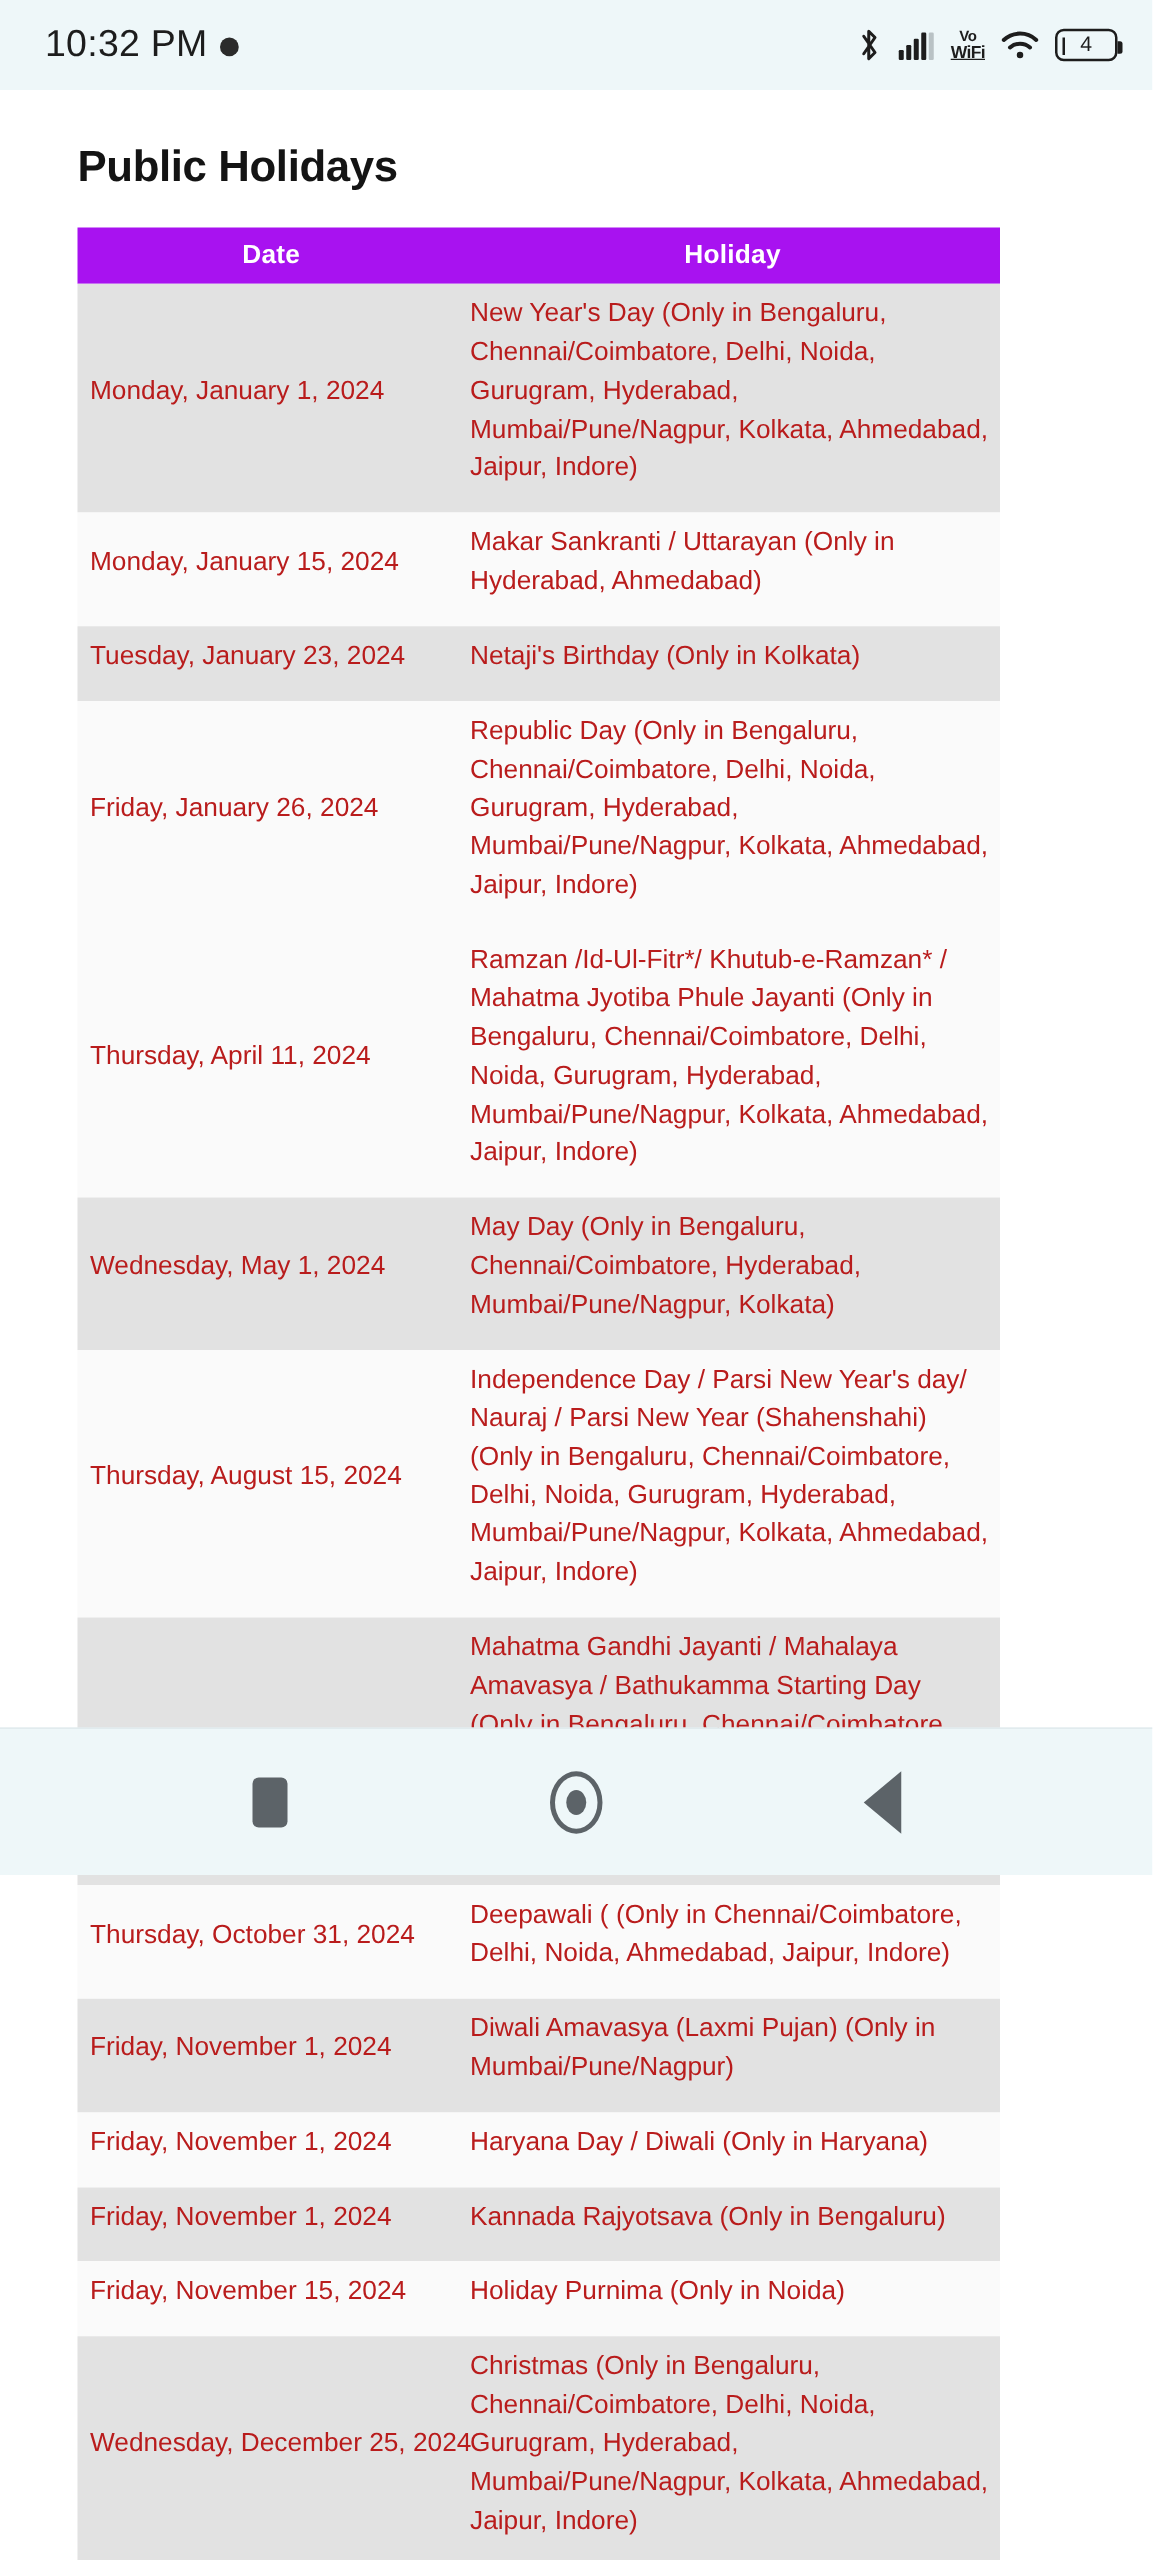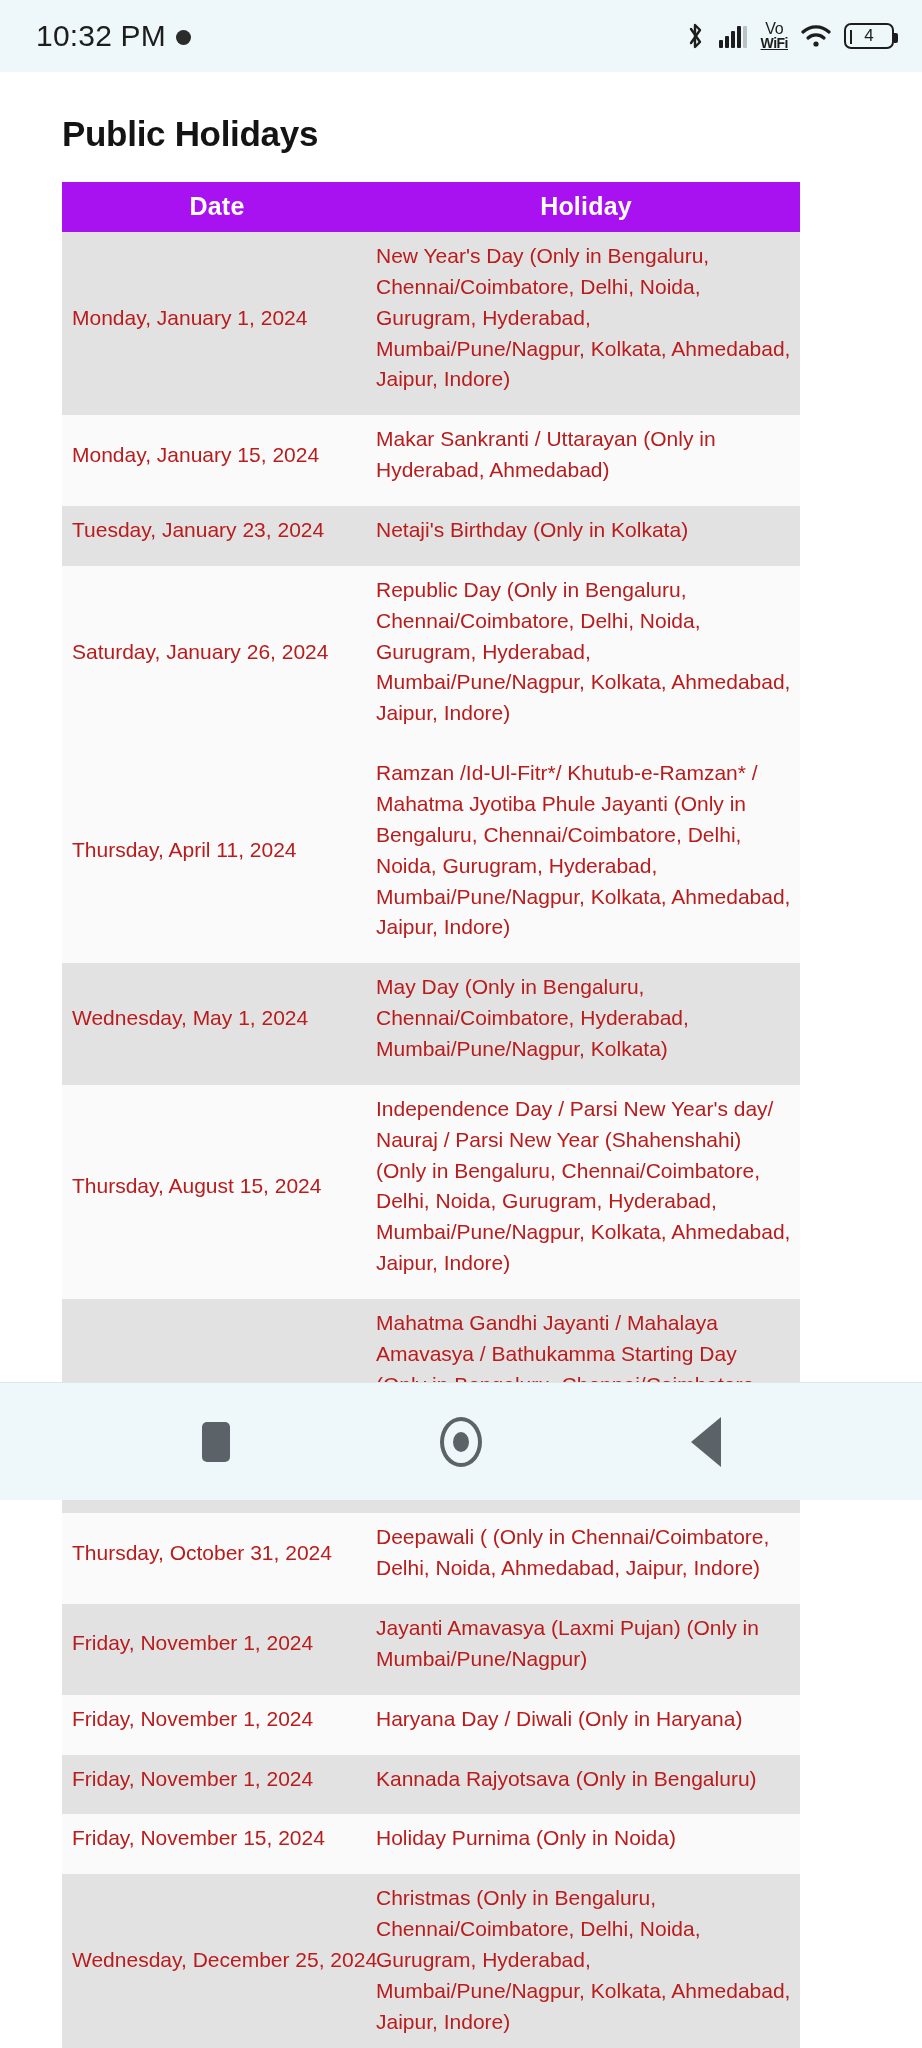--- a/index.html
+++ b/index.html
@@ -31,21 +31,21 @@
   }
   .sb-right { display: flex; align-items: center; gap: 13px; }
   .ic { display: block; }
   .bt-ic { width: 20px; height: 30px; }
   .sig-ic { width: 30px; height: 24px; }
   .vowifi {
     display: flex; flex-direction: column;
     align-items: center; justify-content: center;
     line-height: 0.92; color: #1d1d1d;
   }
-  .vowifi span:first-child { font-size: 16px; font-weight: 400; letter-spacing: -0.3px;}
+  .vowifi span:first-child { font-size: 12px; font-weight: 700; letter-spacing: -0.3px;}
   .vowifi span:last-child { font-size: 14px; font-weight: 700; letter-spacing: -0.5px; text-decoration: underline;}
   .wifi-ic { width: 30px; height: 24px; }
   .batt {
     width: 50px; height: 26px; border: 2.5px solid #1d1d1d;
     border-radius: 7px; position: relative;
     display: flex; align-items: center; justify-content: center;
   }
   .batt:after {
     content:""; position:absolute; right:-6px; top:8px;
     width:4px; height:10px; background:#1d1d1d; border-radius:0 2px 2px 0;
@@ -75,21 +75,21 @@
   }
 
   table.hol {
     width: 738px; border-collapse: collapse;
     table-layout: fixed;
     margin-top: 28px;
   }
   table.hol th {
     background: #a812f0;
     color: #ffffff;
-    font-size: 25px; font-weight: 700;
+    font-size: 21px; font-weight: 700;
     text-align: center;
     padding: 10px 0 11px 0;
     letter-spacing: 0.2px;
   }
   table.hol col.c-date { width: 310px; }
   table.hol col.c-hol  { width: 428px; }
 
   table.hol td {
     font-size: 21px; color: #b91c1c;
     line-height: 1.47;
@@ -182,21 +182,21 @@
           </tr>
           <tr class="plain">
             <td class="td-date">Monday, January 15, 2024</td>
             <td class="td-hol">Makar Sankranti / Uttarayan (Only in Hyderabad, Ahmedabad)</td>
           </tr>
           <tr class="alt">
             <td class="td-date">Tuesday, January 23, 2024</td>
             <td class="td-hol">Netaji's Birthday (Only in Kolkata)</td>
           </tr>
           <tr class="plain">
-            <td class="td-date">Saturday, January 26, 2024</td>
+            <td class="td-date">Friday, January 26, 2024</td>
             <td class="td-hol">Republic Day (Only in Bengaluru, Chennai/Coimbatore, Delhi, Noida, Gurugram, Hyderabad, Mumbai/Pune/Nagpur, Kolkata, Ahmedabad, Jaipur, Indore)</td>
           </tr>
           <tr class="plain">
             <td class="td-date">Thursday, April 11, 2024</td>
             <td class="td-hol">Ramzan  /Id-Ul-Fitr*/ Khutub-e-Ramzan* / Mahatma Jyotiba Phule Jayanti (Only in Bengaluru, Chennai/Coimbatore, Delhi, Noida, Gurugram, Hyderabad, Mumbai/Pune/Nagpur, Kolkata, Ahmedabad, Jaipur, Indore)</td>
           </tr>
           <tr class="alt">
             <td class="td-date">Wednesday, May 1, 2024</td>
             <td class="td-hol">May Day (Only in Bengaluru, Chennai/Coimbatore, Hyderabad, Mumbai/Pune/Nagpur, Kolkata)</td>
           </tr>
@@ -207,21 +207,21 @@
           <tr class="alt">
             <td class="td-date">Wednesday, September 2, 2024</td>
             <td class="td-hol">Mahatma Gandhi Jayanti / Mahalaya Amavasya / Bathukamma Starting Day (Only in Bengaluru, Chennai/Coimbatore, Delhi, Noida, Gurugram, Hyderabad, Mumbai/Pune/Nagpur, Kolkata, Ahmedabad, Jaipur, Indore)</td>
           </tr>
           <tr class="plain">
             <td class="td-date">Thursday, October 31, 2024</td>
             <td class="td-hol">Deepawali ( (Only in Chennai/Coimbatore, Delhi, Noida, Ahmedabad, Jaipur, Indore)</td>
           </tr>
           <tr class="alt">
             <td class="td-date">Friday, November 1, 2024</td>
-            <td class="td-hol">Jayanti Amavasya (Laxmi Pujan) (Only in Mumbai/Pune/Nagpur)</td>
+            <td class="td-hol">Diwali Amavasya (Laxmi Pujan) (Only in Mumbai/Pune/Nagpur)</td>
           </tr>
           <tr class="plain">
             <td class="td-date">Friday, November 1, 2024</td>
             <td class="td-hol">Haryana Day / Diwali (Only in Haryana)</td>
           </tr>
           <tr class="alt">
             <td class="td-date">Friday, November 1, 2024</td>
             <td class="td-hol">Kannada Rajyotsava (Only in Bengaluru)</td>
           </tr>
           <tr class="plain">

